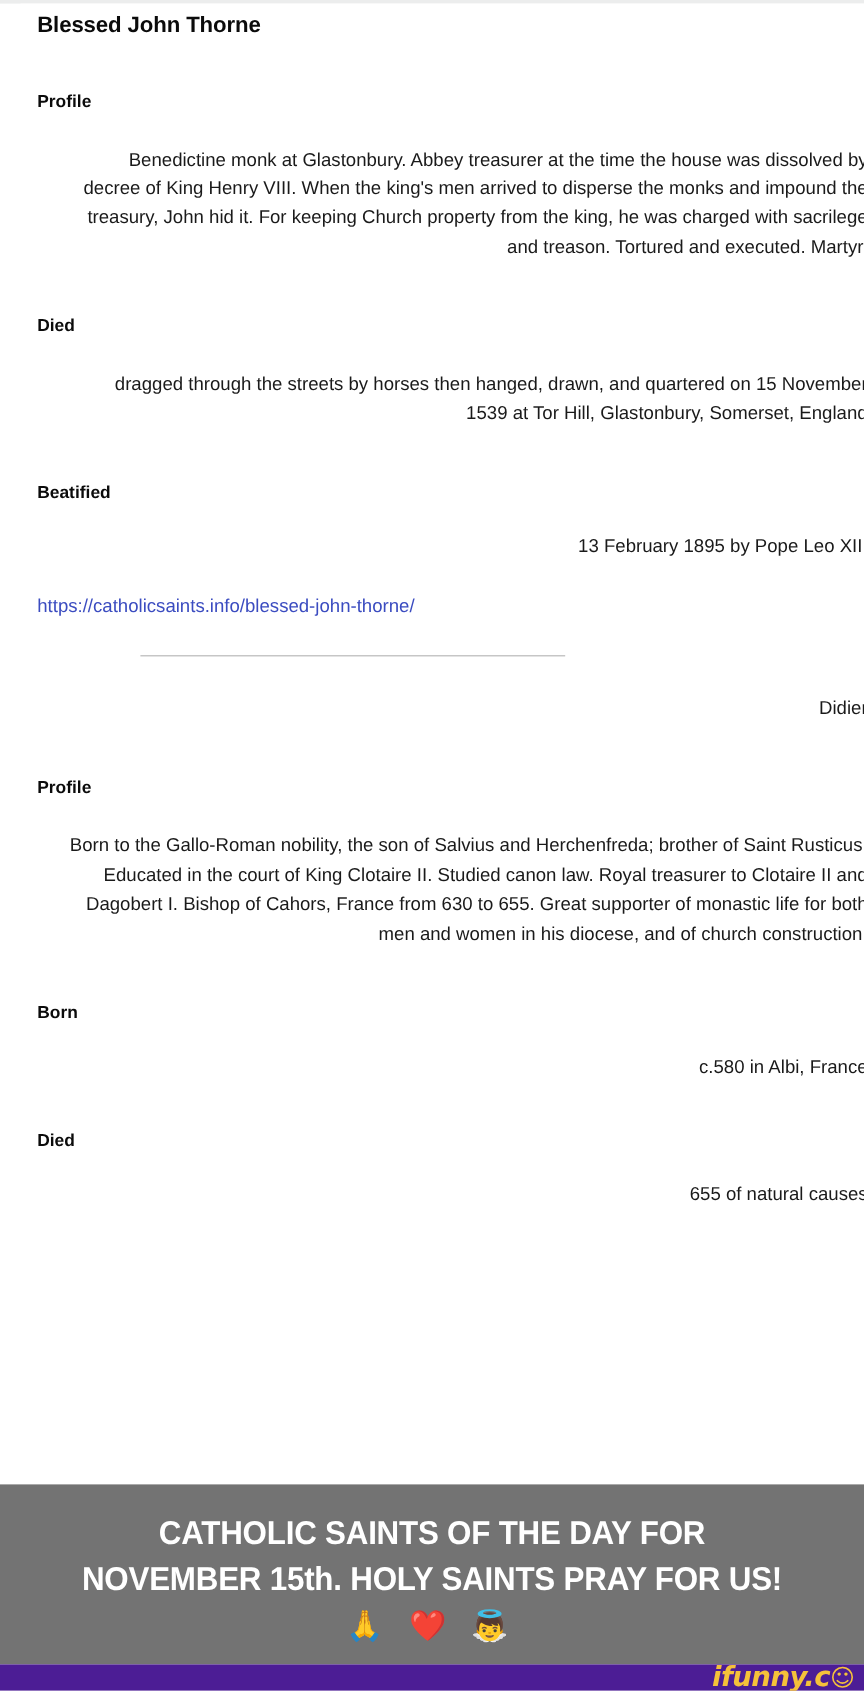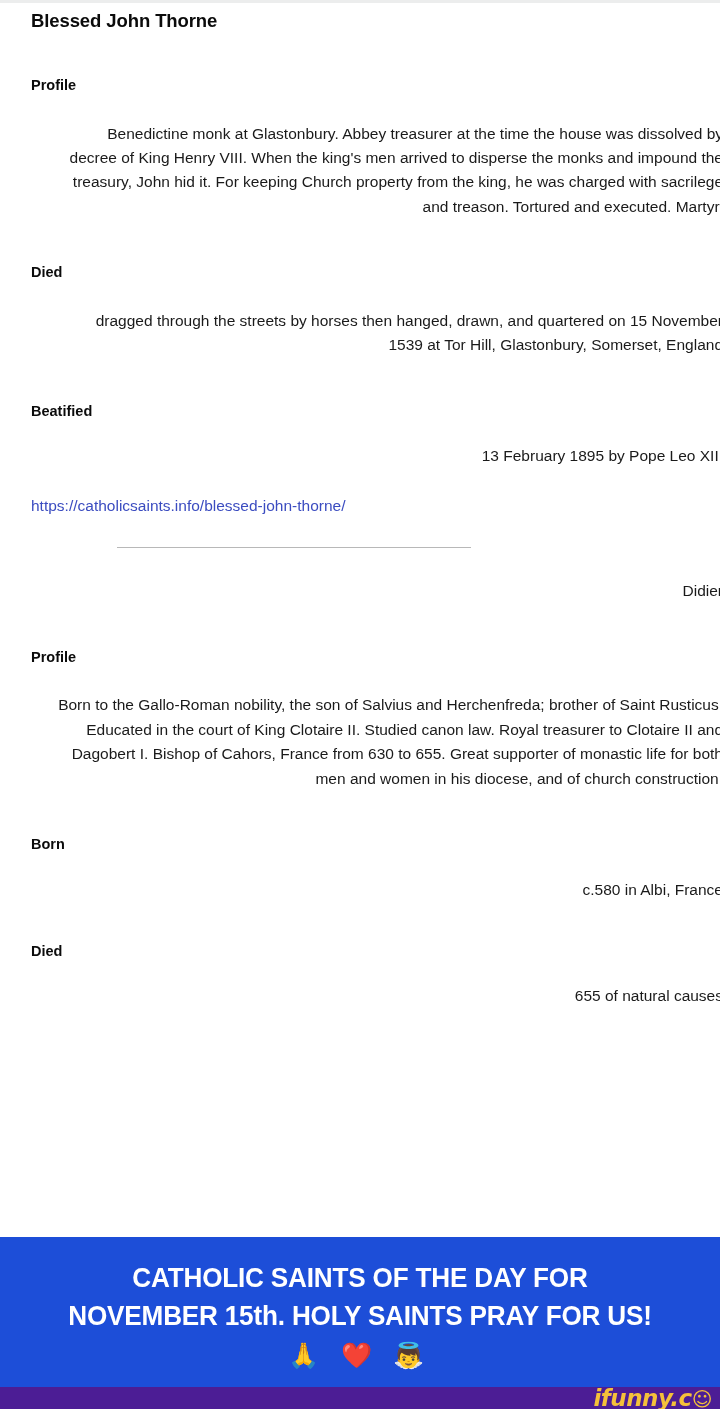--- a/index.html
+++ b/index.html
@@ -104,21 +104,21 @@
     padding-top: 33px;
   }
 
   
   .caption-banner {
     position: absolute;
     left: 0;
     top: 1237px;
     width: 720px;
     height: 150px;
-    background: #1d4ed8;
+    background: #737373;
     box-sizing: border-box;
     padding: 22px 6px 0 6px;
     text-align: center;
   }
   .caption-line {
     display: block;
     color: #ffffff;
     font-family: "Liberation Sans", sans-serif;
     font-weight: bold;
     font-size: 27.5px;

